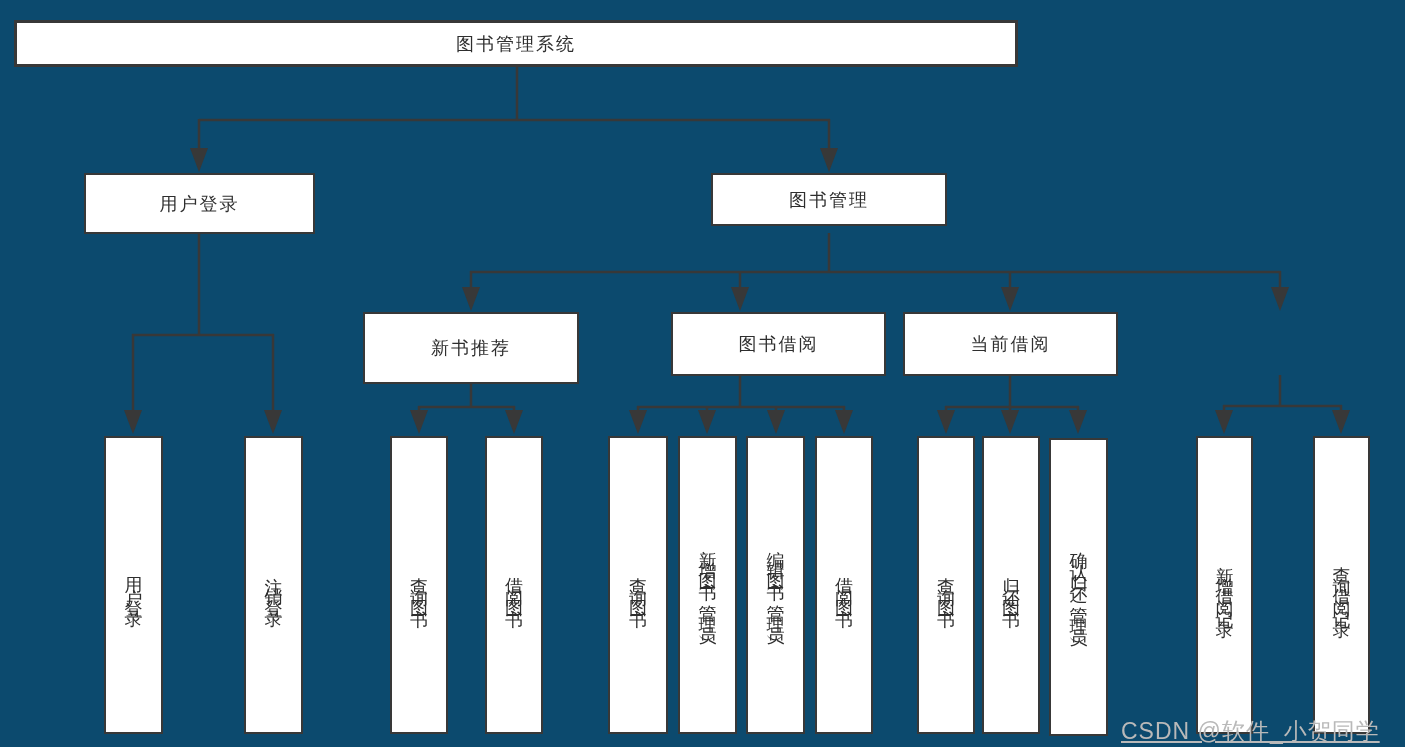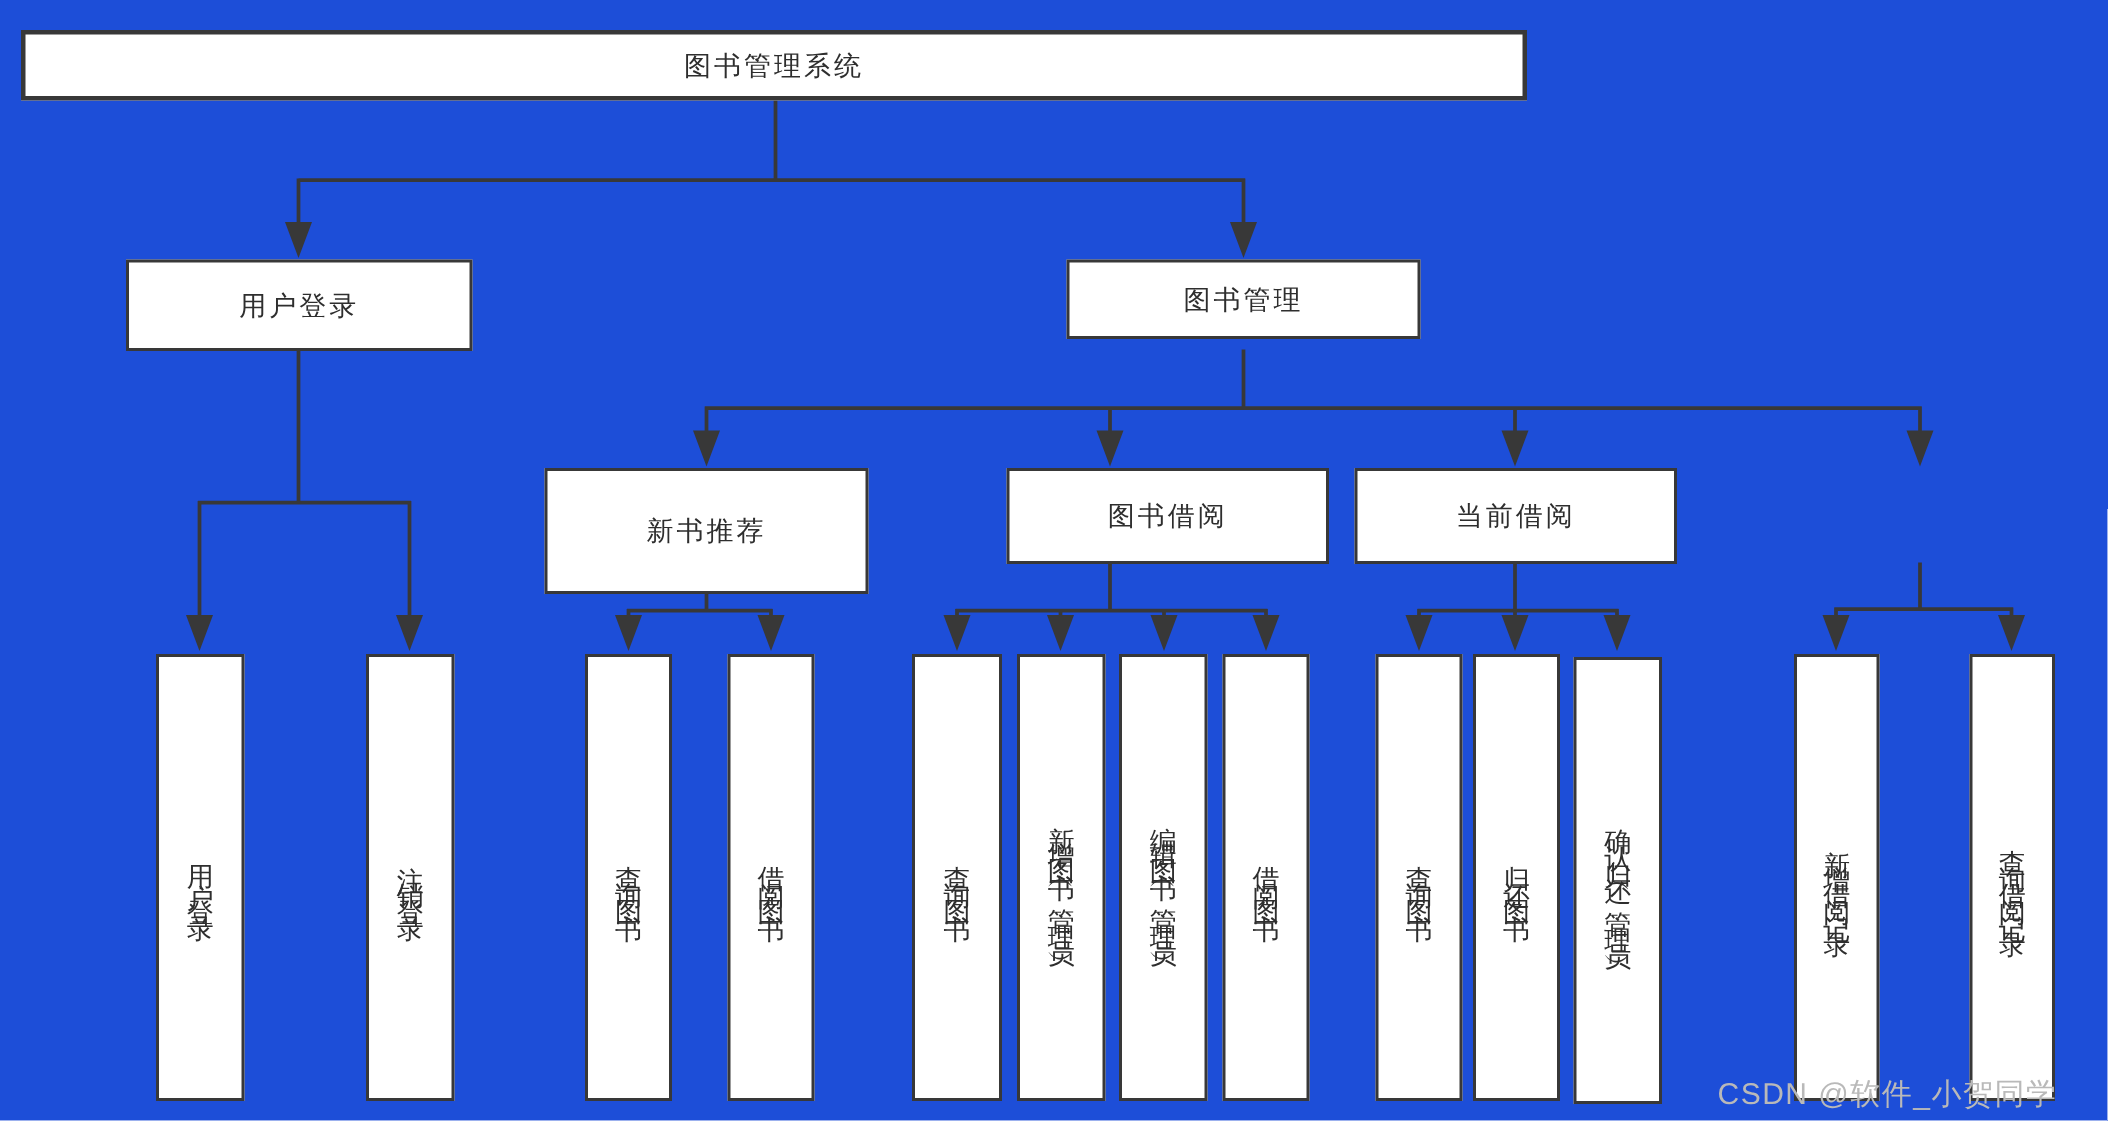--- a/index.html
+++ b/index.html
@@ -5,21 +5,21 @@
   html, body {
     margin: 0;
     padding: 0;
     background: #ffffff;
     font-family: "Liberation Sans", "DejaVu Sans", sans-serif;
   }
   .canvas {
     position: relative;
     width: 1405px;
     height: 747px;
-    background: #1d4ed8;
+    background: #0c4a6e;
     overflow: hidden;
   }
   .connectors {
     position: absolute;
     left: 0;
     top: 0;
     width: 1405px;
     height: 747px;
   }
   .box {
@@ -38,26 +38,27 @@
   .box.root { border-width: 3px; }
   .vbox span {
     writing-mode: vertical-rl;
     text-orientation: mixed;
     letter-spacing: 11px;
     font-size: 18px;
     line-height: 1;
   }
   .watermark {
     position: absolute;
-    left: 1145px;
+    left: 1121px;
     top: 716px;
-    font-size: 20px;
+    font-size: 23px;
     color: #b9b9b9;
     letter-spacing: 1px;
     white-space: nowrap;
+    text-decoration: underline;
   }
 </style>
 </head>
 <body>
 
 <div class="canvas">
 
   <svg class="connectors" width="1405" height="747" viewBox="0 0 1405 747" fill="none" xmlns="http://www.w3.org/2000/svg">
     <g stroke="#383838" stroke-width="2.5">
 
@@ -105,21 +106,21 @@
     <span>图书管理系统</span>
   </div>
 
   <div class="box" style="left:84px; top:173px; width:231px; height:61px;">
     <span>用户登录</span>
   </div>
   <div class="box" style="left:711px; top:173px; width:236px; height:53px;">
     <span>图书管理</span>
   </div>
 
-  <div class="box" style="left:363px; top:312px; width:216px; height:84px;">
+  <div class="box" style="left:363px; top:312px; width:216px; height:72px;">
     <span>新书推荐</span>
   </div>
   <div class="box" style="left:671px; top:312px; width:215px; height:64px;">
     <span>图书借阅</span>
   </div>
   <div class="box" style="left:903px; top:312px; width:215px; height:64px;">
     <span>当前借阅</span>
   </div>
 
   <div class="box vbox" style="left:104px; top:436px; width:59px; height:298px;">

